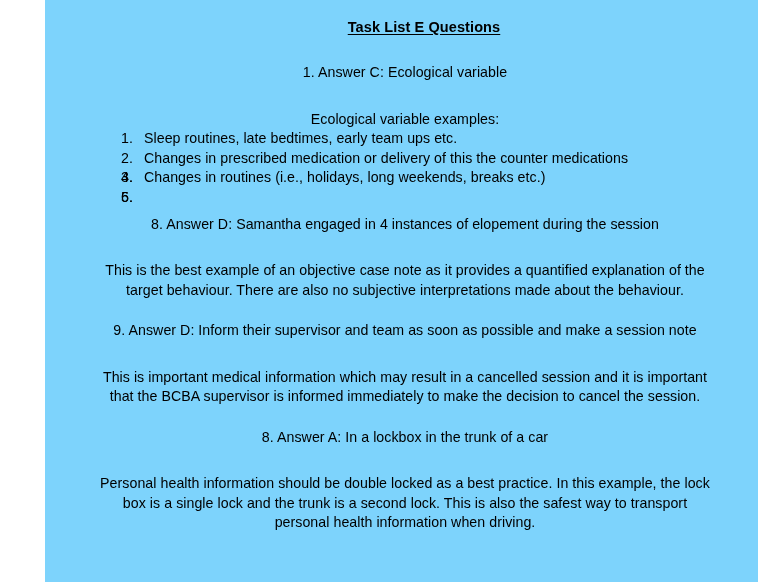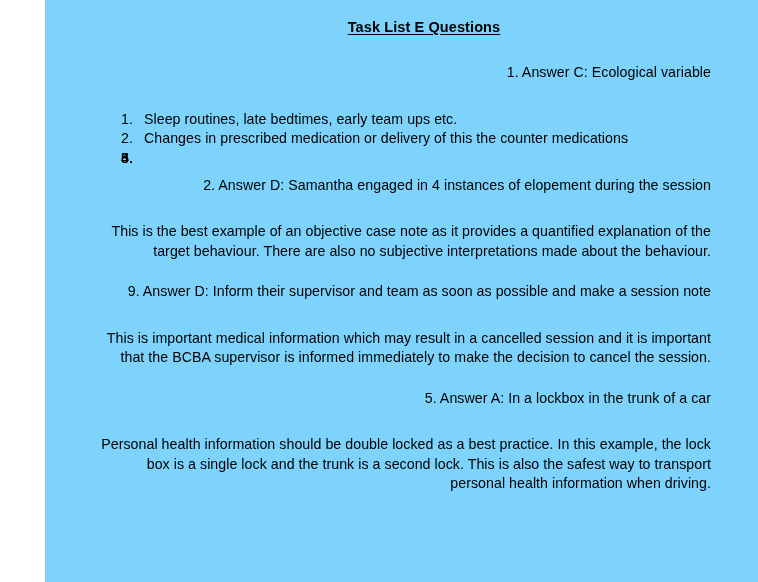--- a/index.html
+++ b/index.html
@@ -37,21 +37,21 @@
     line-height: 1.25;
   }
   .body-wrap {
     padding-left: 50px;
     padding-right: 88px;
   }
   p.para {
     font-size: 14.2px;
     line-height: 19.5px;
     margin: 0;
-    text-align: right;
+    text-align: center;
     letter-spacing: 0.05px;
   }
   .gap-lg { height: 27px; }
   .gap-md { height: 21px; }
   ol.numlist {
     margin: 0;
     padding: 0;
     list-style: none;
     font-size: 14.2px;
     line-height: 19.5px;
@@ -77,62 +77,64 @@
   <h1 class="doc-title">Task List E Questions</h1>
 
   <div class="body-wrap">
 
     <div class="gap-lg"></div>
 
     <p class="para">1. Answer C: Ecological variable</p>
 
     <div class="gap-lg"></div>
 
+    <p class="para">Ecological variable examples:</p>
 
     <ol class="numlist">
       <li>
         <span class="num">1.</span>
         <span>Sleep routines, late bedtimes, early team ups etc.</span>
       </li>
       <li>
         <span class="num">2.</span>
         <span>Changes in prescribed medication or delivery of this the counter medications</span>
       </li>
       <li>
         <span class="num">3.</span>
       </li>
       <li>
         <span class="num">4.</span>
+        <span>Changes in routines (i.e., holidays, long weekends, breaks etc.)</span>
       </li>
       <li>
         <span class="num">5.</span>
       </li>
       <li>
         <span class="num">6.</span>
       </li>
     </ol>
 
     <div class="gap-lg"></div>
 
-    <p class="para">2. Answer D: Samantha engaged in 4 instances of elopement during the session</p>
+    <p class="para">8. Answer D: Samantha engaged in 4 instances of elopement during the session</p>
 
     <div class="gap-lg"></div>
 
     <p class="para">This is the best example of an objective case note as it provides a quantified explanation of the target behaviour. There are also no subjective interpretations made about the behaviour.</p>
 
     <div class="gap-md"></div>
 
     <p class="para">9. Answer D: Inform their supervisor and team as soon as possible and make a session note</p>
 
     <div class="gap-lg"></div>
 
     <p class="para">This is important medical information which may result in a cancelled session and it is important that the BCBA supervisor is informed immediately to make the decision to cancel the session.</p>
 
     <div class="gap-md"></div>
 
-    <p class="para">5. Answer A: In a lockbox in the trunk of a car</p>
+    <p class="para">8. Answer A: In a lockbox in the trunk of a car</p>
 
     <div class="gap-lg"></div>
 
     <p class="para">Personal health information should be double locked as a best practice. In this example, the lock box is a single lock and the trunk is a second lock. This is also the safest way to transport personal health information when driving.</p>
 
   </div>
 </div>
 
 </body></html>

